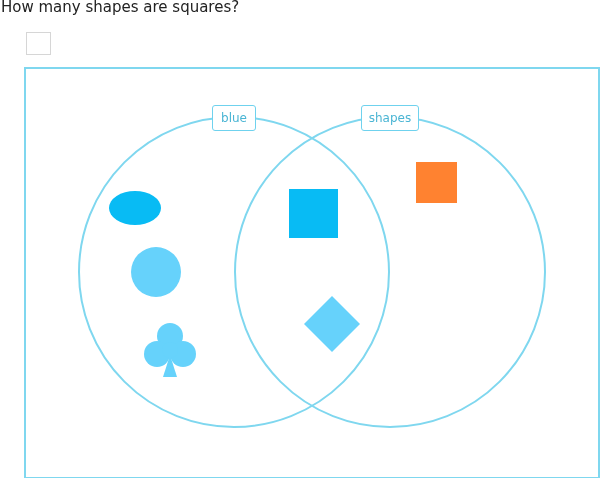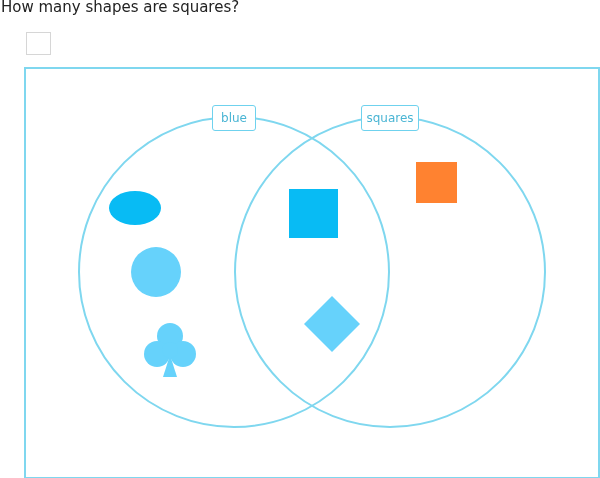--- a/index.html
+++ b/index.html
@@ -39,13 +39,13 @@
     <polygon points="170,355 163,377 177,377"></polygon>
   </g>
 
   <rect x="289" y="189" width="49" height="49" fill="#08bbf4"></rect>
   <polygon points="332,296 360,324 332,352 304,324" fill="#66d2fb"></polygon>
 
   <rect x="416" y="162" width="41" height="41" fill="#ff8230"></rect>
 </svg>
 
 <div class="label" style="left:212px; width:44px;">blue</div>
-<div class="label" style="left:361px; width:58px;">squares</div>
+<div class="label" style="left:361px; width:58px;">shapes</div>
 
 </body></html>

